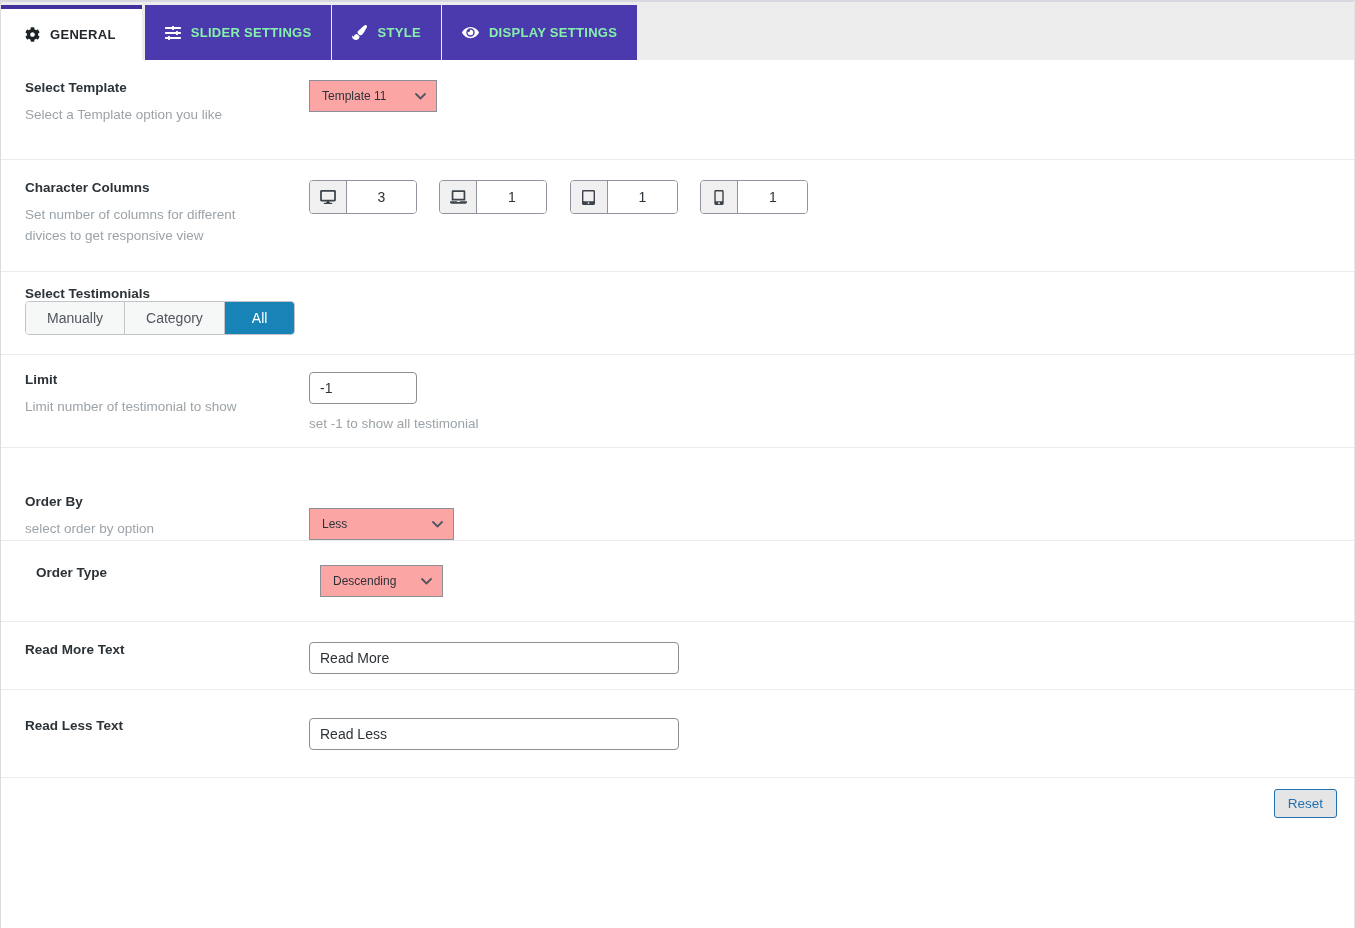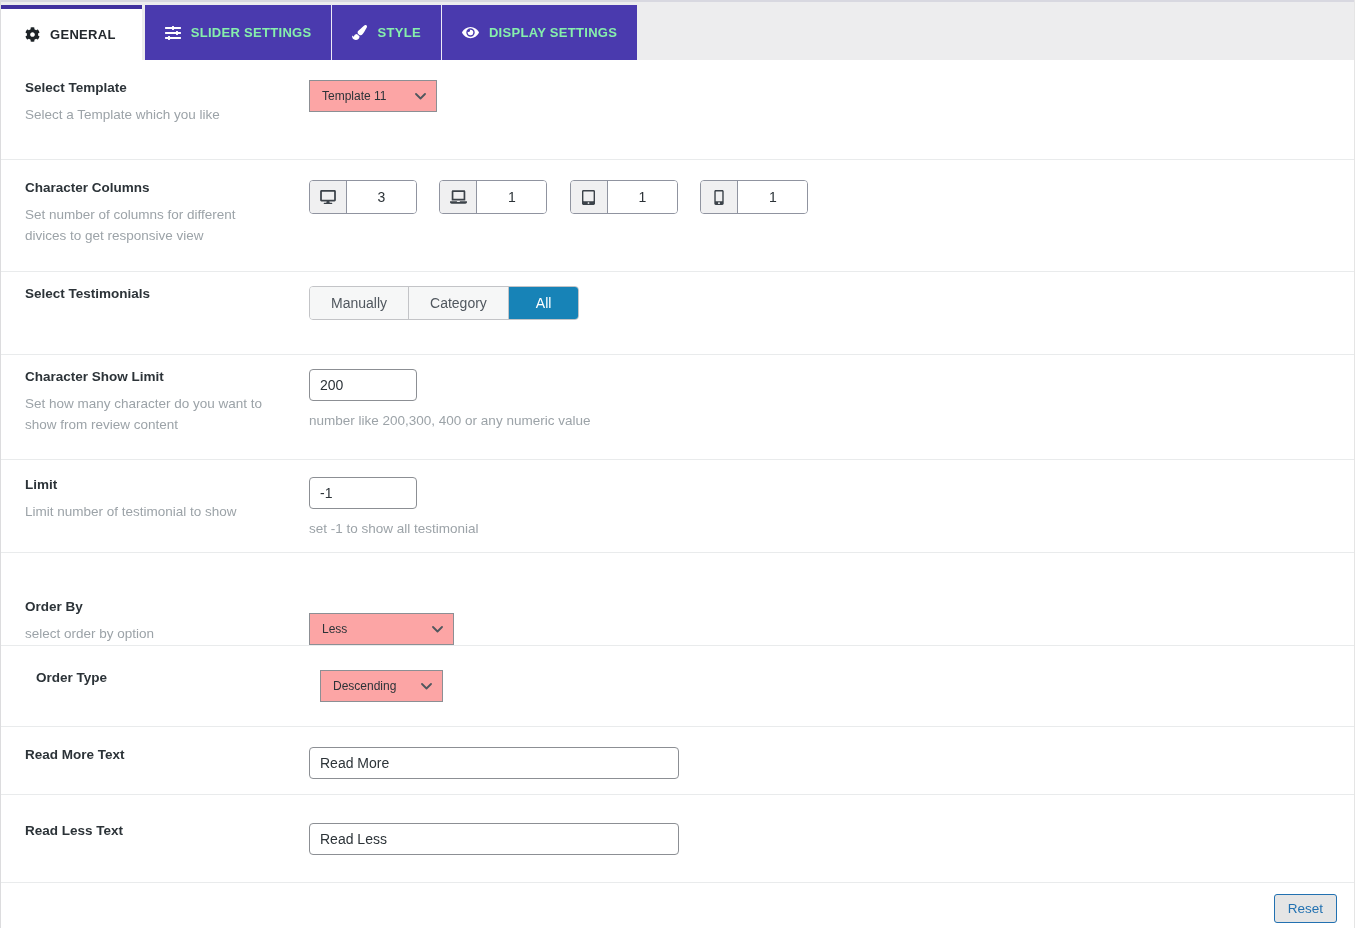--- a/index.html
+++ b/index.html
@@ -57,21 +57,21 @@
   .row-label h3 { font-size: 13.5px; font-weight: bold; color: #2c3338; }
   .row-label .desc {
     margin-top: 10px;
     font-size: 13.5px; line-height: 1.55;
     color: #9ca3a8;
     max-width: 252px;
   }
   .row-control { flex: 1; }
   .hint { margin-top: 12px; font-size: 13.5px; color: #9ca3a8; }
   
-  .r1 { height: 100px; } .r2 { height: 112px; } .r3 { height: 83px; padding-top: 14px; }
+  .r1 { height: 100px; } .r2 { height: 112px; } .r3 { height: 83px; padding-top: 14px; flex-direction: column; }
   .r4 { height: 105px; padding-top: 14px; } .r5 { height: 93px; padding-top: 17px; }
   .r6 { height: 93px; padding-top: 22px; align-items: flex-end; } .r7 { height: 81px; padding-top: 24px; padding-left: 35px; }
   .r8 { height: 68px; padding-top: 20px; } .r9 { height: 88px; padding-top: 28px; }
   
   .select {
     display: inline-flex; align-items: center; justify-content: space-between;
     height: 32px; padding: 0 10px 0 12px;
     border: 1px solid #8c8f94; border-radius: 0;
     background: #fca5a5; color: #2c3338; font-size: 12px;
     cursor: pointer;
@@ -173,21 +173,21 @@
             <path fill="#fff" d="M572.52 241.4C518.29 135.59 410.93 64 288 64S57.68 135.64 3.48 241.41a32.35 32.35 0 0 0 0 29.19C57.71 376.41 165.07 448 288 448s230.32-71.64 284.52-177.41a32.35 32.35 0 0 0 0-29.19zM288 400a144 144 0 1 1 144-144 143.93 143.93 0 0 1-144 144zm0-240a95.31 95.31 0 0 0-25.31 3.79 47.85 47.85 0 0 1-66.9 66.9A95.78 95.78 0 1 0 288 160z"></path>
           </svg>
       </span>
       <span>DISPLAY SETTINGS</span>
     </div>
   </div>
 
   <div class="row r1">
     <div class="row-label">
       <h3>Select Template</h3>
-      <div class="desc">Select a Template which you like</div>
+      <div class="desc">Select a Template option you like</div>
     </div>
     <div class="row-control">
       <div class="select" style="width:128px">
         <span>Template 11</span>
         <span class="chev">
           <svg width="11" height="7" viewBox="0 0 11 7">
               <path d="M1 1l4.5 4.5L10 1" fill="none" stroke="#50575e" stroke-width="1.8" stroke-linecap="round" stroke-linejoin="round"></path>
             </svg>
         </span>
       </div>
@@ -241,30 +241,20 @@
     </div>
     <div class="row-control">
       <div class="segmented">
         <div class="segment">Manually</div>
         <div class="segment">Category</div>
         <div class="segment active">All</div>
       </div>
     </div>
   </div>
 
-  <div class="row r4">
-    <div class="row-label">
-      <h3>Character Show Limit</h3>
-      <div class="desc">Set how many character do you want to show from review content</div>
-    </div>
-    <div class="row-control">
-      <input type="text" class="text-input w-small" value="200" style="">
-      <div class="hint">number like 200,300, 400 or any numeric value</div>
-    </div>
-  </div>
 
   <div class="row r5">
     <div class="row-label">
       <h3>Limit</h3>
       <div class="desc">Limit number of testimonial to show</div>
     </div>
     <div class="row-control">
       <input type="text" class="text-input w-small" value="-1" style="">
       <div class="hint">set -1 to show all testimonial</div>
     </div>

